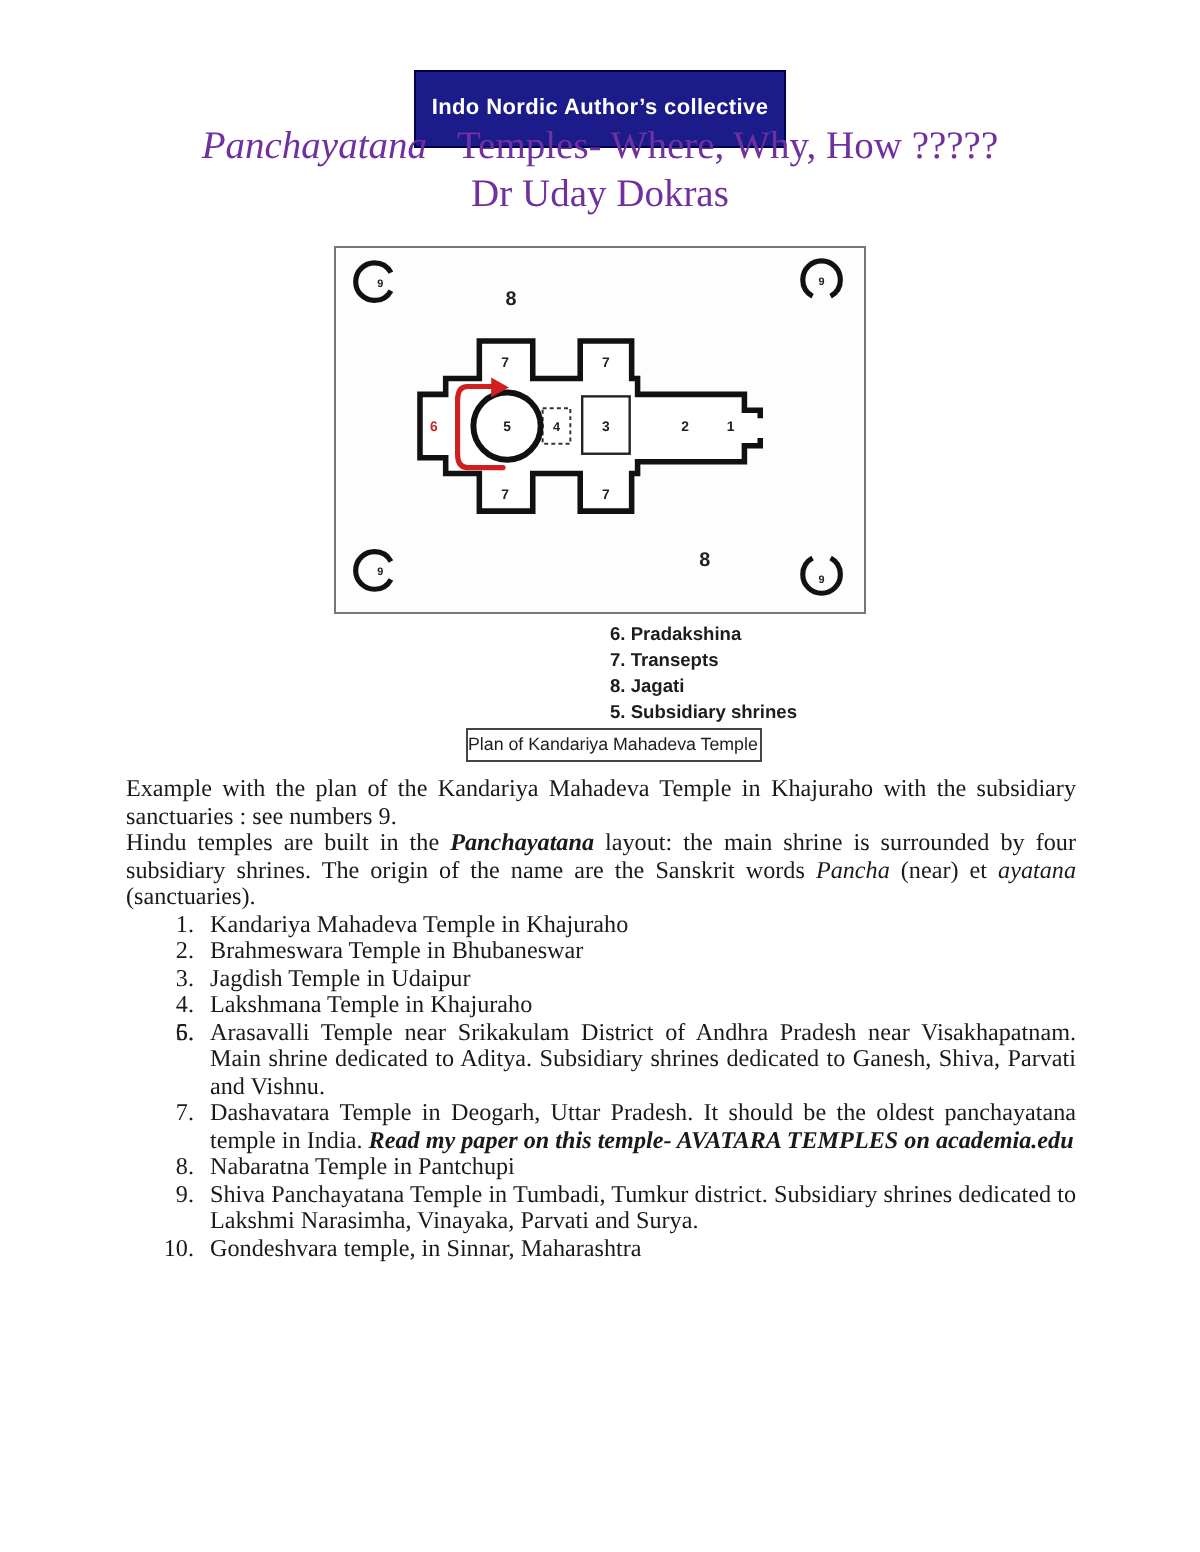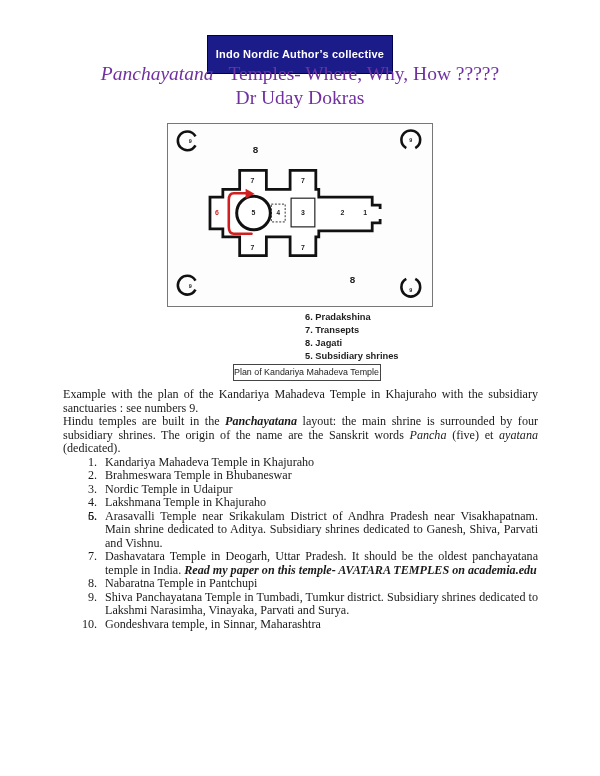--- a/index.html
+++ b/index.html
@@ -116,25 +116,25 @@
     <div>6. Pradakshina</div>
     <div>7. Transepts</div>
     <div>8. Jagati</div>
     <div>5. Subsidiary shrines</div>
   </div>
 
   <div class="caption-box">Plan of Kandariya Mahadeva Temple</div>
 
   <div class="body-text">
     <p>Example with the plan of the Kandariya Mahadeva Temple in Khajuraho with the subsidiary sanctuaries : see numbers 9.</p>
-    <p><span>Hindu temples are built in the </span><span class="bi">Panchayatana</span><span> layout: the main shrine is surrounded by four subsidiary shrines. The origin of the name are the Sanskrit words </span><span class="it">Pancha</span><span> (five) et </span><span class="it">ayatana</span><span> (dedicated).</span></p>
+    <p><span>Hindu temples are built in the </span><span class="bi">Panchayatana</span><span> layout: the main shrine is surrounded by four subsidiary shrines. The origin of the name are the Sanskrit words </span><span class="it">Pancha</span><span> (near) et </span><span class="it">ayatana</span><span> (sanctuaries).</span></p>
     <ol class="temple-list">
       <li><span class="marker">1.</span><span>Kandariya Mahadeva Temple in Khajuraho</span></li>
       <li><span class="marker">2.</span><span>Brahmeswara Temple in Bhubaneswar</span></li>
-      <li><span class="marker">3.</span><span>Nordic Temple in Udaipur</span></li>
+      <li><span class="marker">3.</span><span>Jagdish Temple in Udaipur</span></li>
       <li><span class="marker">4.</span><span>Lakshmana Temple in Khajuraho</span></li>
       <li><span class="marker">5.</span></li>
       <li><span class="marker">6.</span><span>Arasavalli Temple near Srikakulam District of Andhra Pradesh near Visakhapatnam. Main shrine dedicated to Aditya. Subsidiary shrines dedicated to Ganesh, Shiva, Parvati and Vishnu.</span></li>
       <li><span class="marker">7.</span><span>Dashavatara Temple in Deogarh, Uttar Pradesh. It should be the oldest panchayatana temple in India. </span><span class="bi">Read my paper on this temple- AVATARA TEMPLES on academia.edu</span></li>
       <li><span class="marker">8.</span><span>Nabaratna Temple in Pantchupi</span></li>
       <li><span class="marker">9.</span><span>Shiva Panchayatana Temple in Tumbadi, Tumkur district. Subsidiary shrines dedicated to Lakshmi Narasimha, Vinayaka, Parvati and Surya.</span></li>
       <li><span class="marker">10.</span><span>Gondeshvara temple, in Sinnar, Maharashtra</span></li>
     </ol>
   </div>
 

